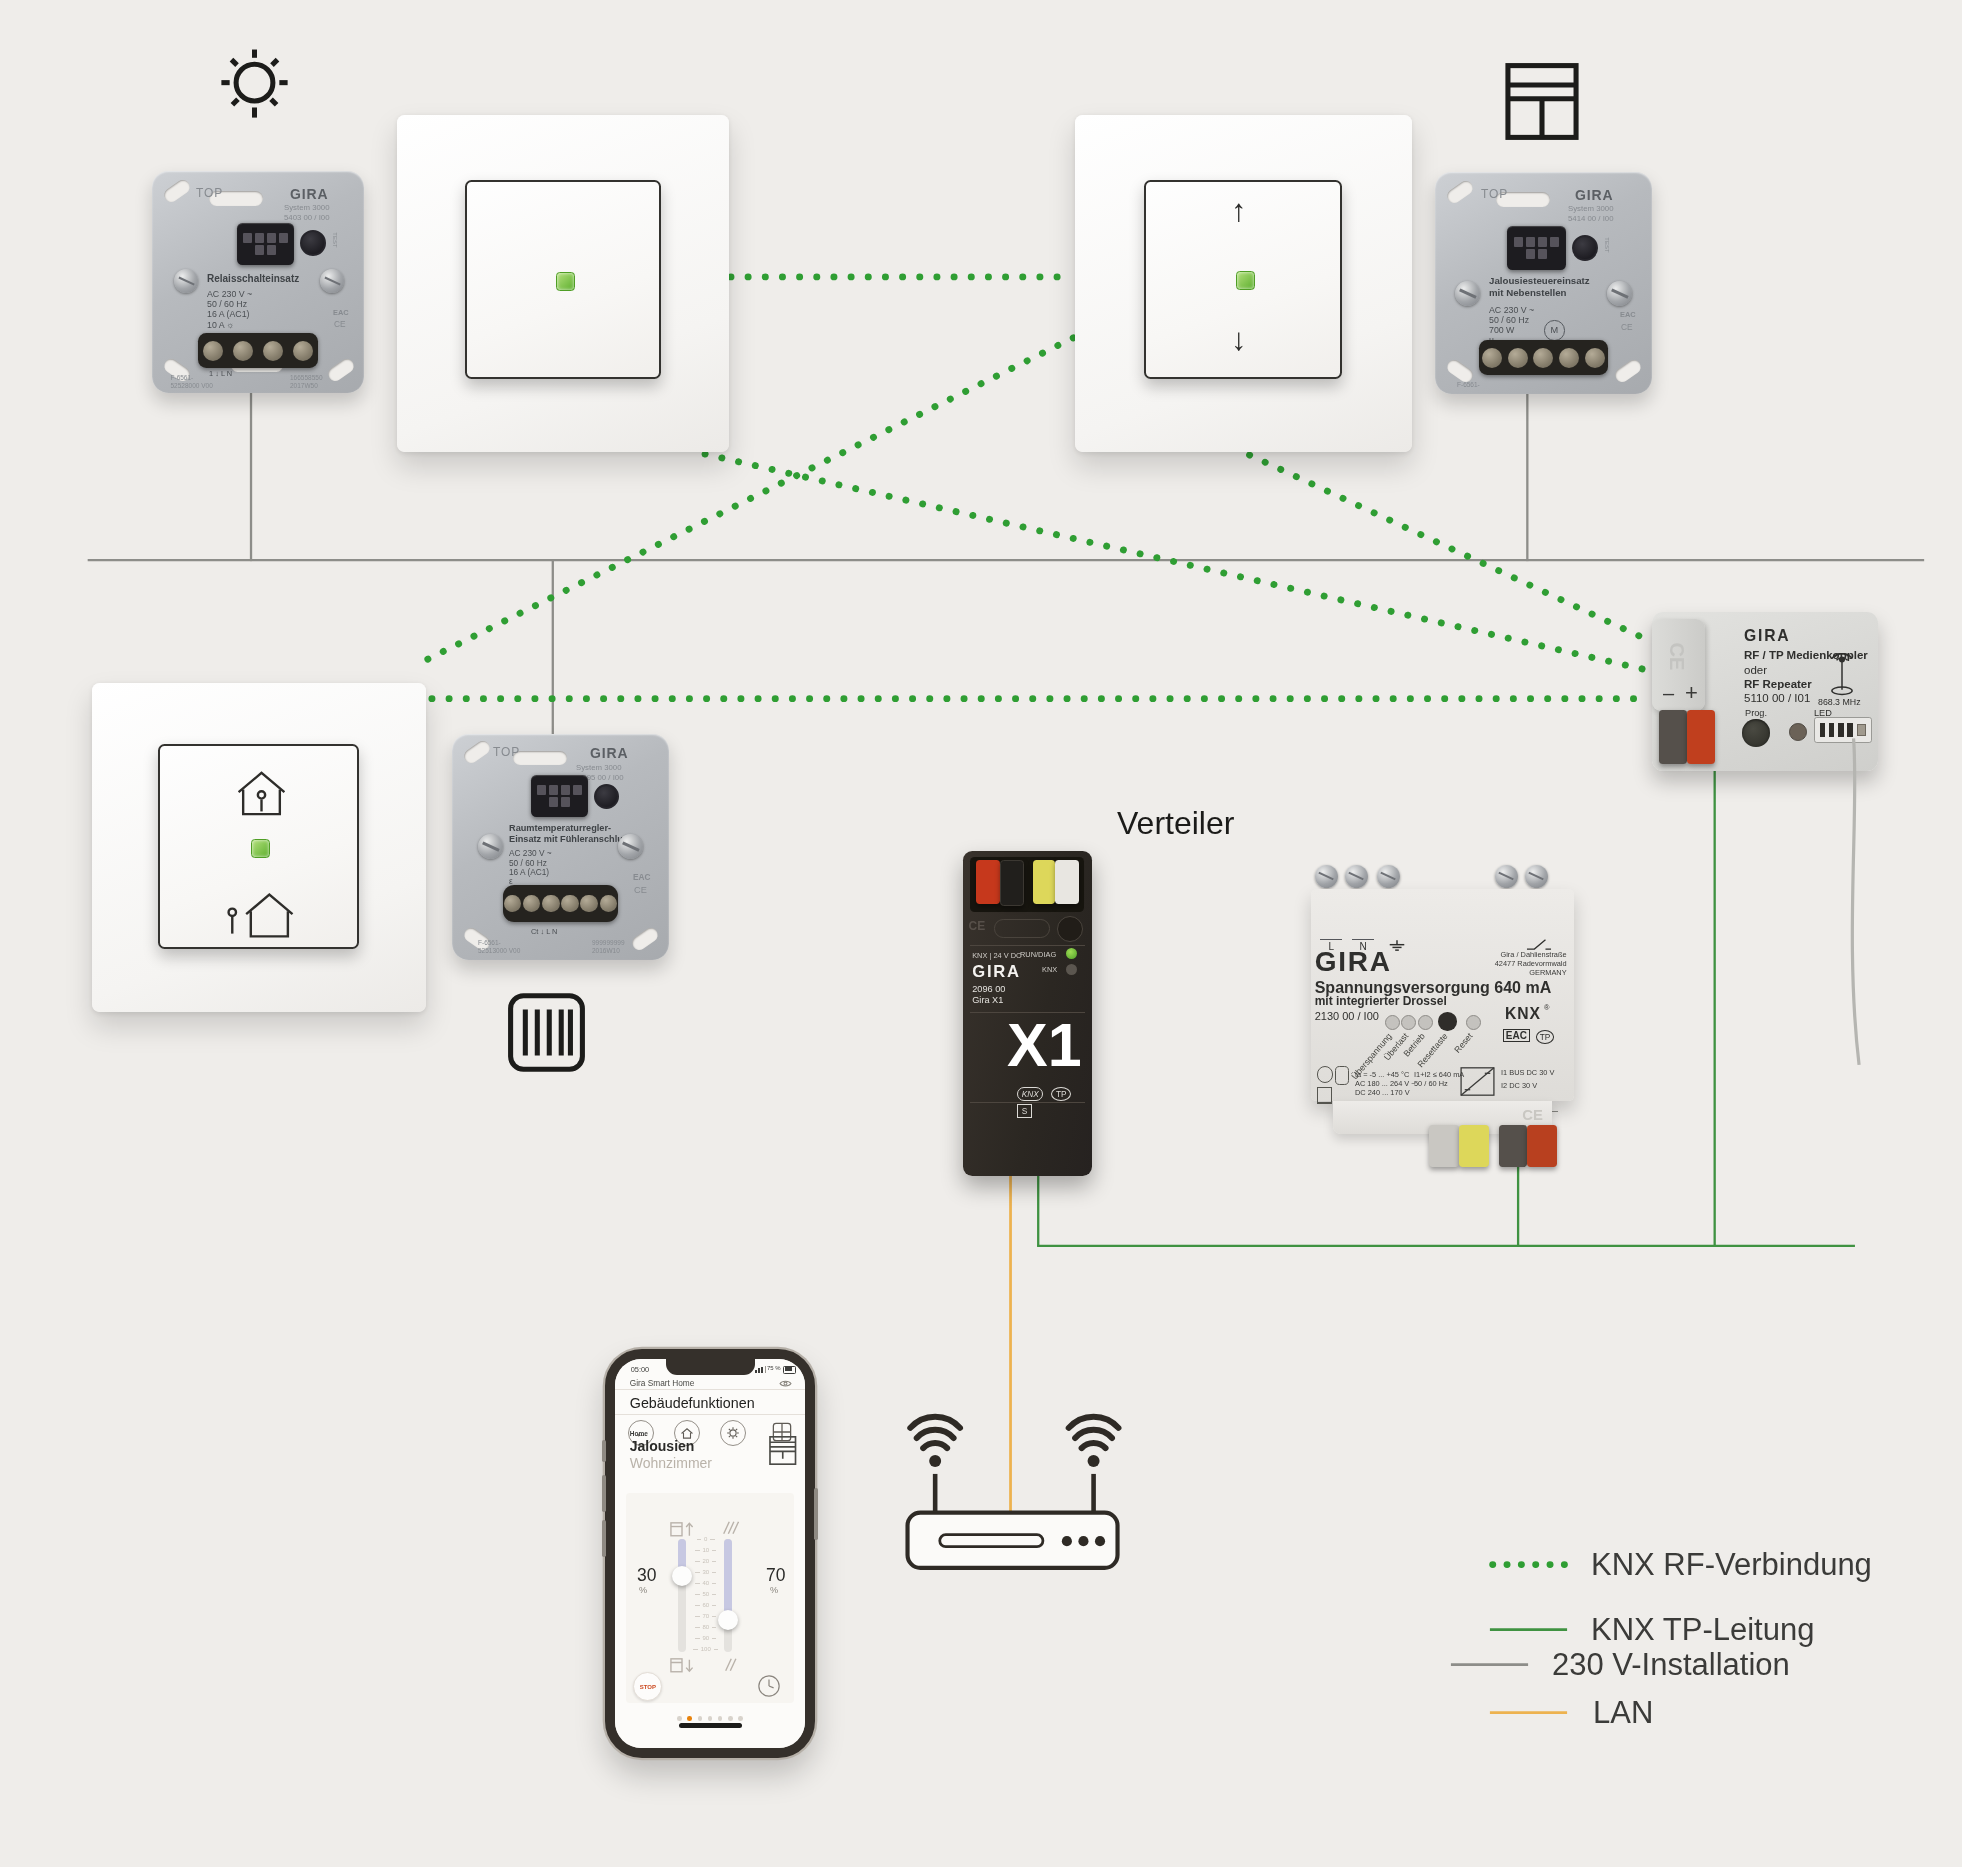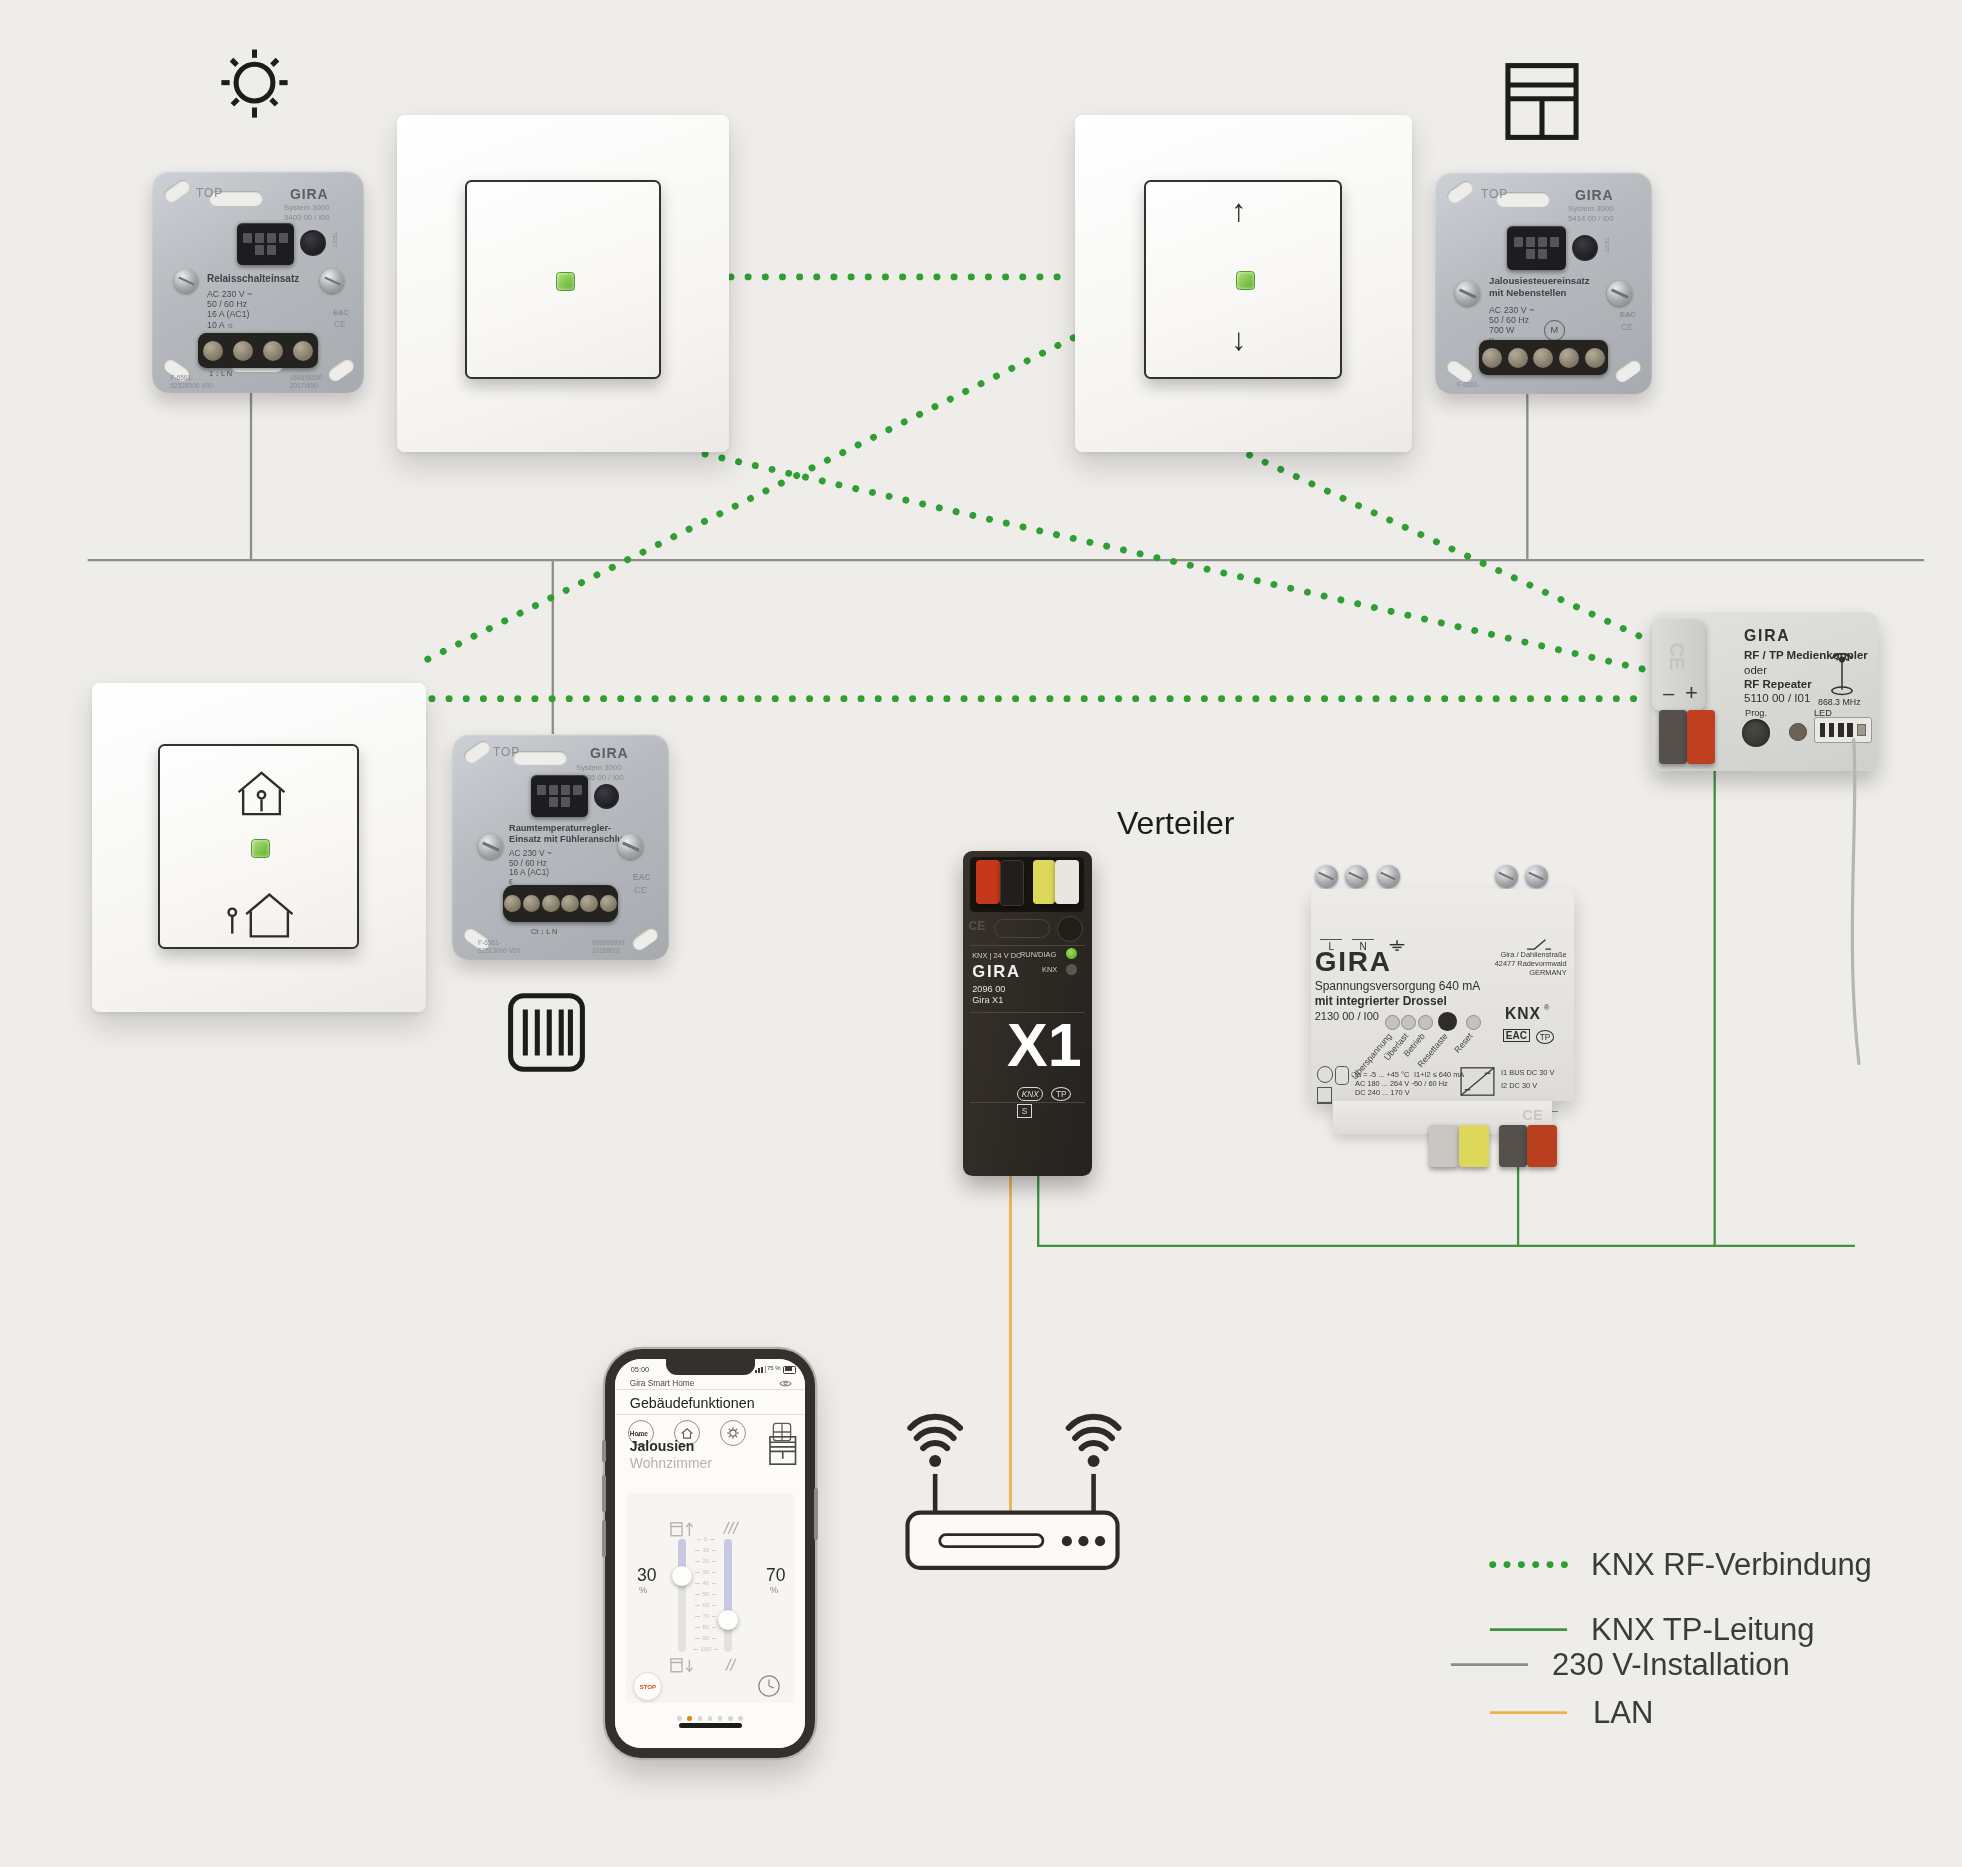--- a/index.html
+++ b/index.html
@@ -388,21 +388,21 @@
             <line x1="9" y1="11" x2="13" y2="11"></line>
           </g>
       </svg>
       <svg class="abs" style="left:214px;top:48px;" width="28" height="14.8" viewBox="0 0 30 16">
         <path d="M2,13 H10 L22,3 M22,13 H28" stroke="#2f2f2d" stroke-width="1.4" fill="none"></path>
       </svg>
       <span class="t" style="left:3.7px;top:57px;font-size:28px;font-weight:bold;letter-spacing:1.8px;color:#2f2f2d;">GIRA</span>
       <span class="t" style="right:7.4px;top:61px;font-size:7.4px;color:#3a3a38;text-align:right;">Gira / Dahlienstraße</span>
       <span class="t" style="right:7.4px;top:70px;font-size:7.4px;color:#3a3a38;text-align:right;">42477 Radevormwald</span>
       <span class="t" style="right:7.4px;top:79px;font-size:7.4px;color:#3a3a38;text-align:right;">GERMANY</span>
-      <span class="t" style="left:3.7px;top:90px;font-size:12px;font-weight:normal;color:#2f2f2d;">Spannungsversorgung 640 mA</span>
+      <span class="t" style="left:3.7px;top:90px;font-size:16px;font-weight:bold;color:#2f2f2d;">Spannungsversorgung 640 mA</span>
       <span class="t" style="left:3.7px;top:105px;font-size:12px;font-weight:bold;color:#2f2f2d;">mit integrierter Drossel</span>
       <span class="t" style="left:3.7px;top:121px;font-size:11px;color:#2f2f2d;">2130 00 / I00</span>
       <div class="psu-led" style="left:74px;top:126px;width:13px;height:13px;background:#c4c2be;border:0.9px solid #8e8c88;"></div>
       <div class="psu-led" style="left:90px;top:126px;width:13px;height:13px;background:#c4c2be;border:0.9px solid #8e8c88;"></div>
       <div class="psu-led" style="left:107px;top:126px;width:13px;height:13px;background:#c4c2be;border:0.9px solid #8e8c88;"></div>
       <div class="psu-led" style="left:127px;top:123px;width:18.5px;height:18.5px;background:#2f2d2a;"></div>
       <div class="psu-led" style="left:155px;top:126px;width:13px;height:13px;background:#c4c2be;border:0.9px solid #8e8c88;"></div>
       <svg class="abs" style="left:0;top:138px;" width="212" height="78" viewBox="0 0 230 85">
         <text x="88" y="10" text-anchor="end" transform="rotate(-50 88 10)" font-size="9.5" fill="#44443f">Überspannung</text>
         <text x="106" y="10" text-anchor="end" transform="rotate(-50 106 10)" font-size="9.5" fill="#44443f">Überlast</text>

